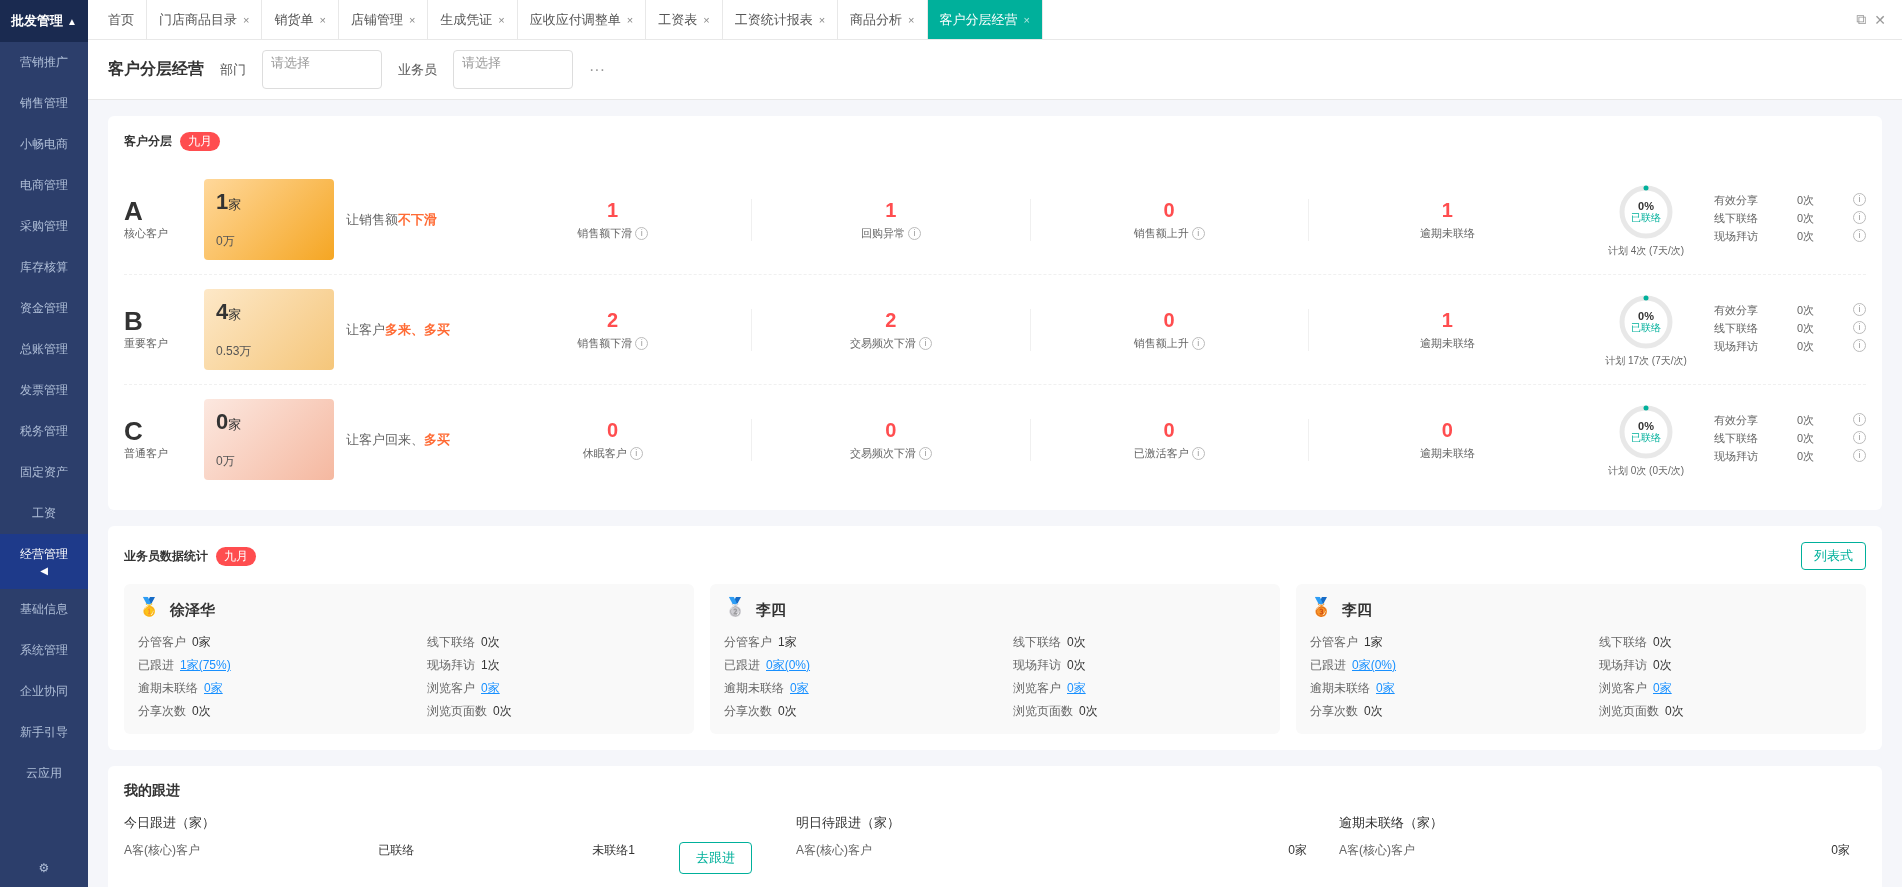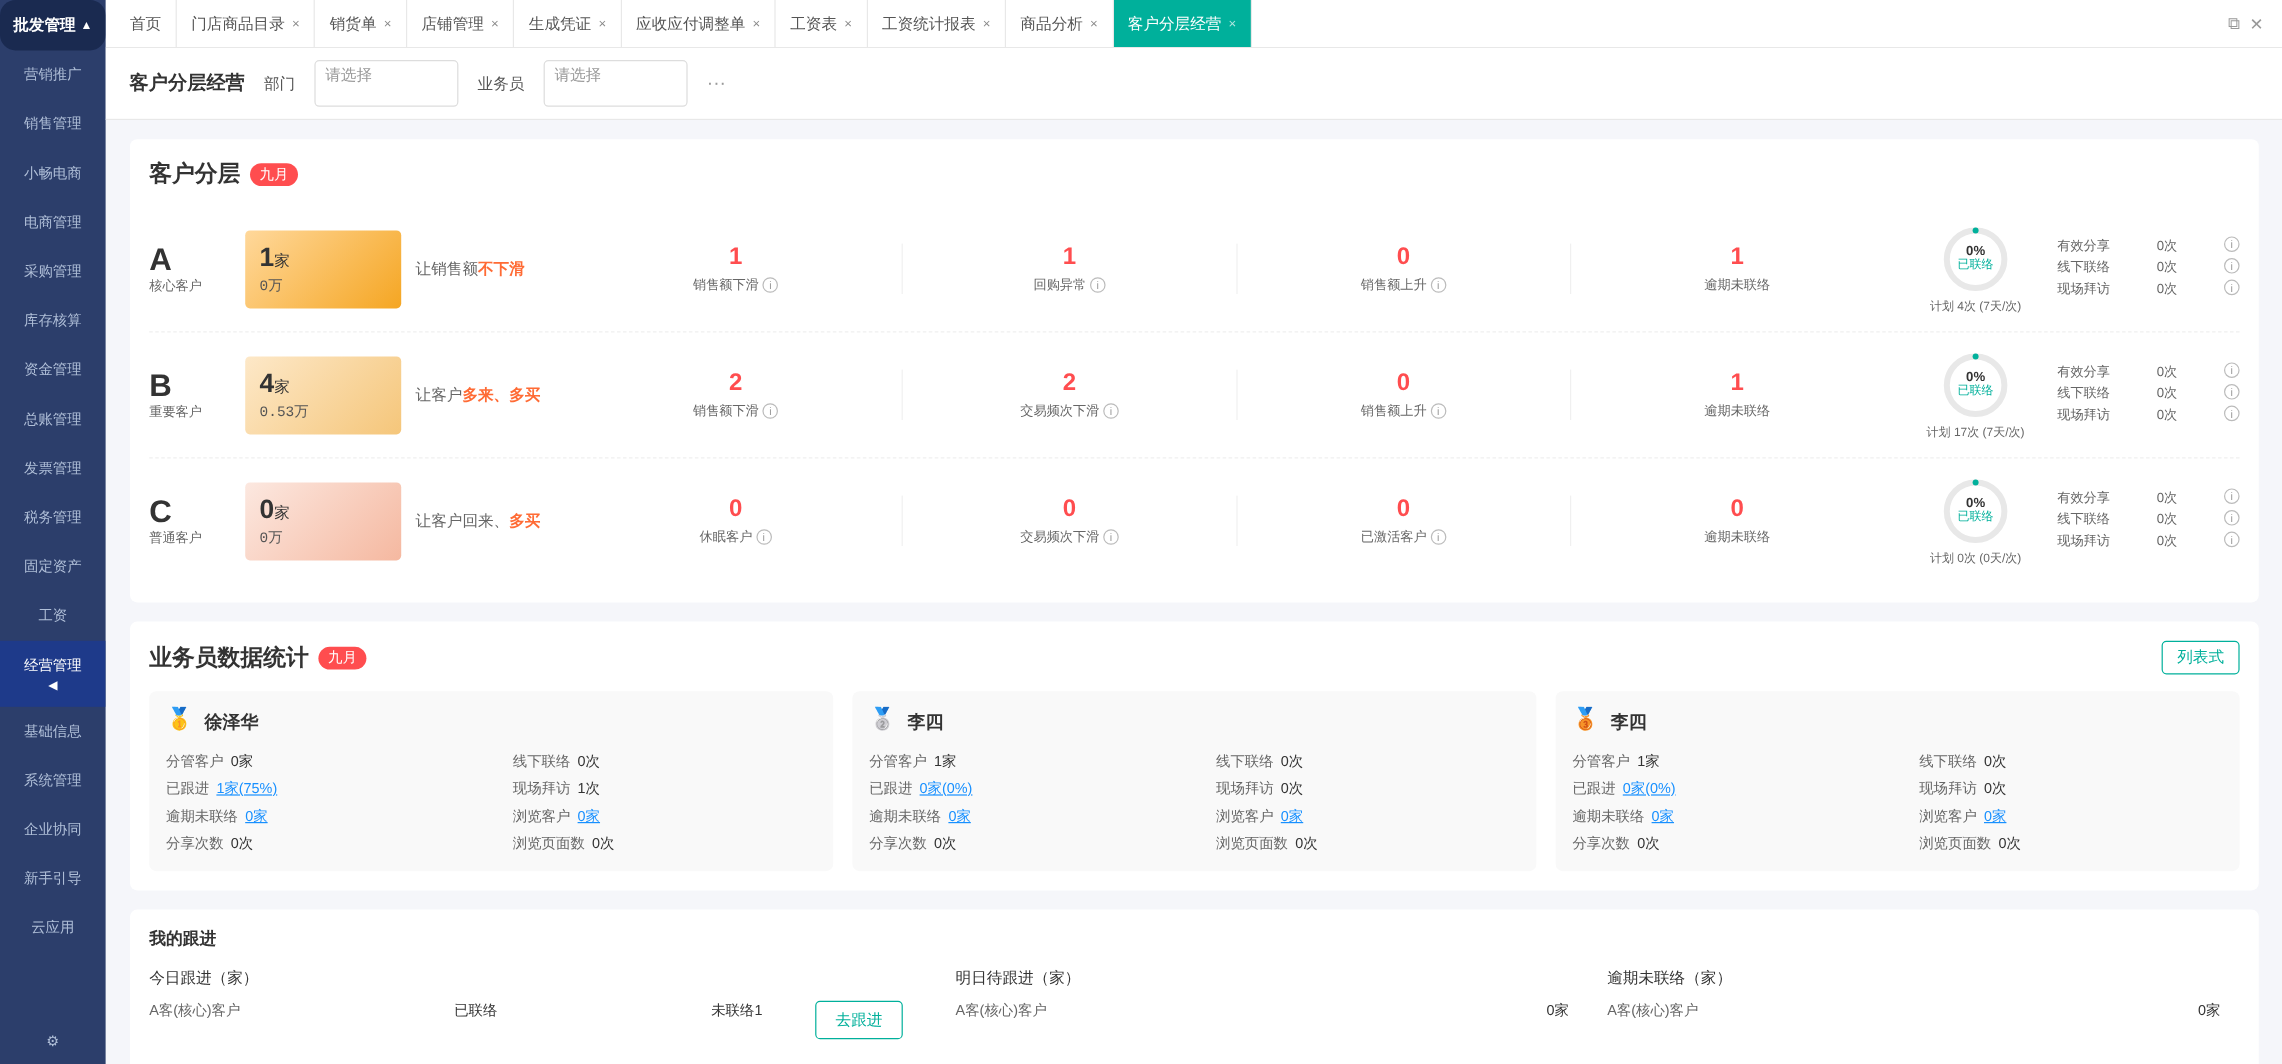--- a/index.html
+++ b/index.html
@@ -23,21 +23,20 @@
       color: #fff;
       text-align: center;
       padding: 12px 4px;
       font-size: 13px;
       font-weight: bold;
       display: flex;
       align-items: center;
       justify-content: center;
       gap: 4px;
       cursor: pointer;
-      border-radius: 13px;
     }
     .sidebar-item {
       width: 100%;
       color: #b0bfd8;
       text-align: center;
       padding: 12px 4px;
       font-size: 12px;
       cursor: pointer;
       transition: background 0.2s;
     }
@@ -147,21 +146,21 @@
       margin-bottom: 16px;
       padding: 16px;
     }
     .section-header {
       display: flex;
       align-items: center;
       gap: 8px;
       margin-bottom: 14px;
     }
     .section-title {
-      font-size: 19px;
+      font-size: 12px;
       font-weight: bold;
       color: #333;
       text-align: center;
     }
     .section-badge {
       background: #ff4d4f;
       color: #fff;
       border-radius: 10px;
       padding: 1px 8px;
       font-size: 12px;
@@ -205,21 +204,21 @@
     }
     .tier-count-bg.a { background: linear-gradient(135deg, #ffd89b, #f5a623); }
     .tier-count-bg.b { background: linear-gradient(135deg, #fde8c8, #f5c67a); }
     .tier-count-bg.c { background: linear-gradient(135deg, #fce8e0, #f5b8a0); }
     .tier-count-num {
       font-size: 22px;
       font-weight: bold;
       color: #333;
     }
     .tier-count-unit { font-size: 13px; color: #333; }
-    .tier-amount { font-size: 12px; color: #555; margin-top: 2px; font-family: Liberation Mono, monospace; }
+    .tier-amount { font-size: 12px; color: #555; margin-top: 18px; }
 
     .tier-slogan {
       width: 140px;
       flex-shrink: 0;
       font-size: 13px;
       color: #666;
       padding-left: 12px;
     }
     .tier-slogan .highlight { color: #ff6b35; font-weight: bold; }
 

